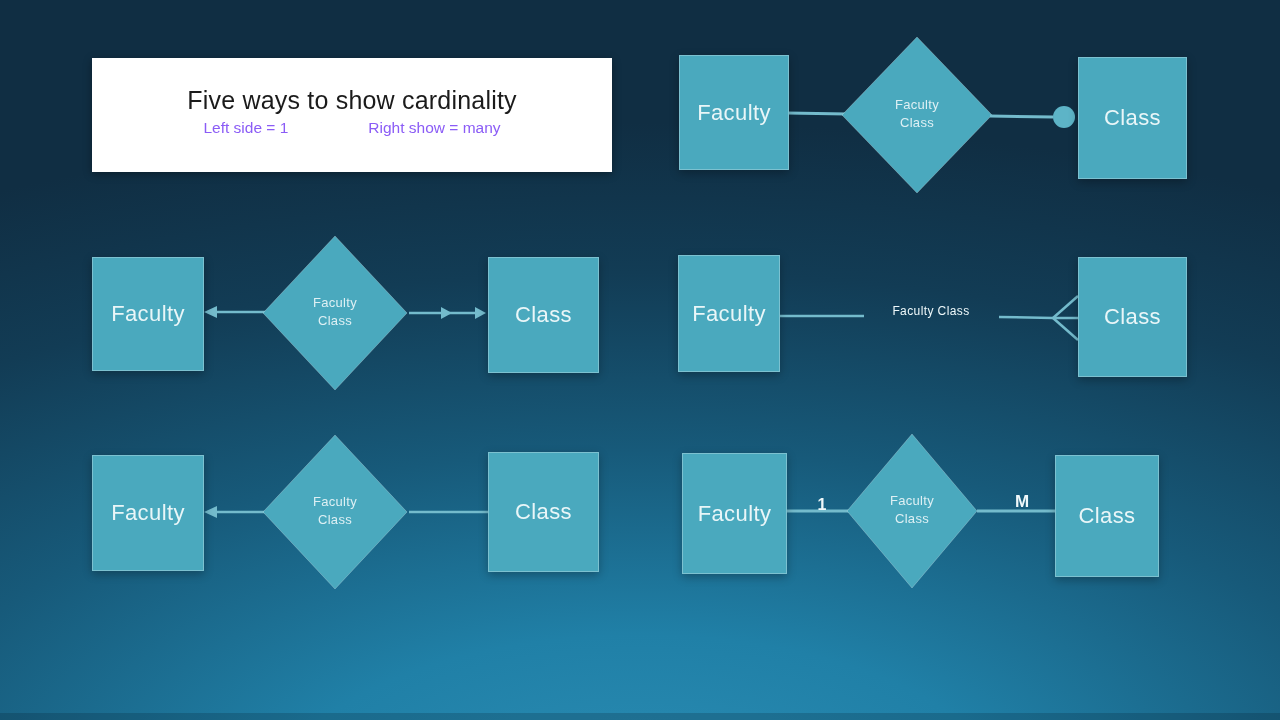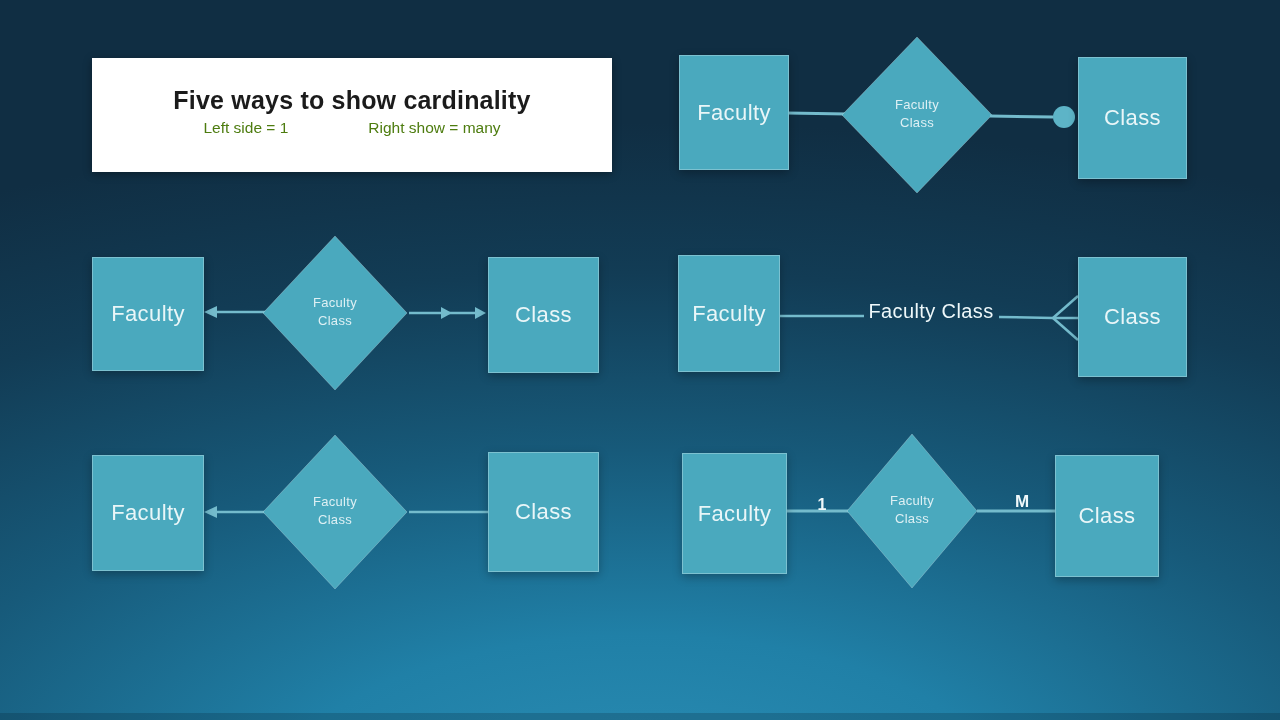--- a/index.html
+++ b/index.html
@@ -26,39 +26,39 @@
     display:flex;align-items:center;justify-content:center;
     color:#e9f6f8;font-size:22px;letter-spacing:.4px;
   }
   .diamond-label{
     position:absolute;transform:translate(-50%,-50%);
     color:#def0f4;font-size:13px;line-height:1.4;text-align:center;
     letter-spacing:.3px;white-space:nowrap;
   }
   .line-label{
     position:absolute;transform:translate(-50%,-50%);
-    color:#eef8fa;font-size:20px;letter-spacing:.4px;white-space:nowrap;
+    color:#eef8fa;font-size:12px;letter-spacing:.4px;white-space:nowrap;
   }
   .card-label{
     position:absolute;transform:translate(-50%,-50%);
     color:#f0f8fa;font-size:17px;font-weight:bold;
   }
   .title-card{
     position:absolute;left:92px;top:58px;width:520px;height:114px;
     background:#ffffff;
     box-shadow:0 2px 8px rgba(0,0,0,.35);
     color:#1b1b1b;
   }
   .title-card h1{
     margin:28px 0 4px 0;text-align:center;
-    font-size:25px;font-weight:bold;letter-spacing:.2px;color:#1b1b1b;
+    font-size:25px;font-weight:normal;letter-spacing:.2px;color:#1b1b1b;
   }
   .legend-row{
     display:flex;justify-content:center;gap:80px;
-    font-size:15.5px;color:#4d7c0f;
+    font-size:15.5px;color:#8b5cf6;
   }
 </style>
 </head>
 <body>
 
 <div class="slide">
 
   <svg class="wires">
 
     <g>

